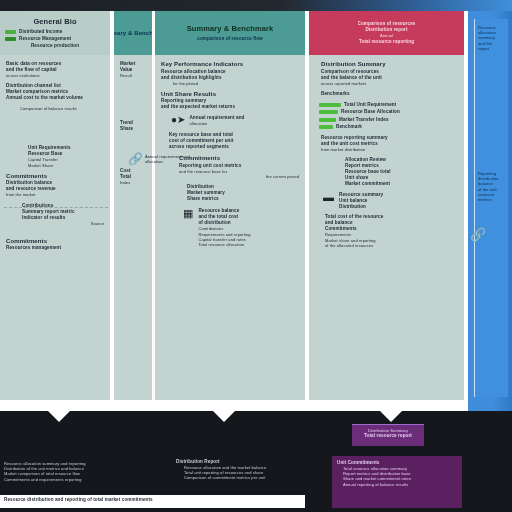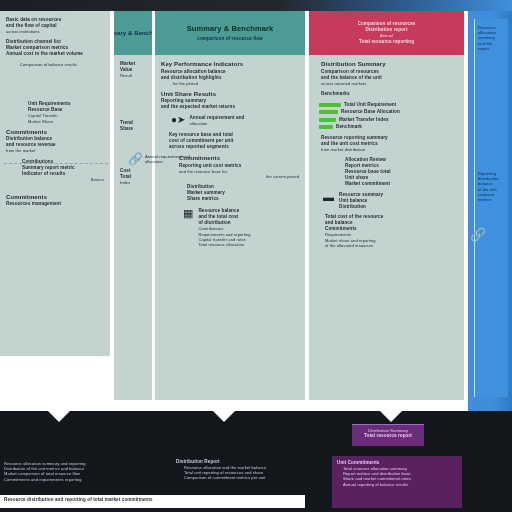--- a/index.html
+++ b/index.html
@@ -115,20 +115,34 @@
   .dtext{position:absolute;overflow:hidden;}
 </style>
 </head>
 <body>
 
 <div class="topbar"></div>
 
 <div class="canvas">
 
   <div class="col c1">
+    <div class="hdr sage">
+      <div class="tx h-lg ctr">General Bio</div>
+      <div style="align-self:stretch;margin-top:2px;">
+        <div class="legend-row">
+          <span class="sw"></span>
+          <span class="tx p-sm">Distributed Income</span>
+        </div>
+        <div class="legend-row">
+          <span class="sw d"></span>
+          <span class="tx p-sm">Resource Management</span>
+        </div>
+      </div>
+      <div class="tx p-sm ctr">Resource production</div>
+    </div>
     <div class="body b1">
       <div class="blk">
         <div class="tx p-sm">Basic data on resources</div>
         <div class="tx p-sm">and the flow of capital</div>
         <div class="tx p-xs">across institutions</div>
       </div>
       <div class="blk">
         <div class="tx p-sm">Distribution channel list</div>
         <div class="tx p-sm">Market comparison metrics</div>
         <div class="tx p-sm">Annual cost to the market volume</div>

